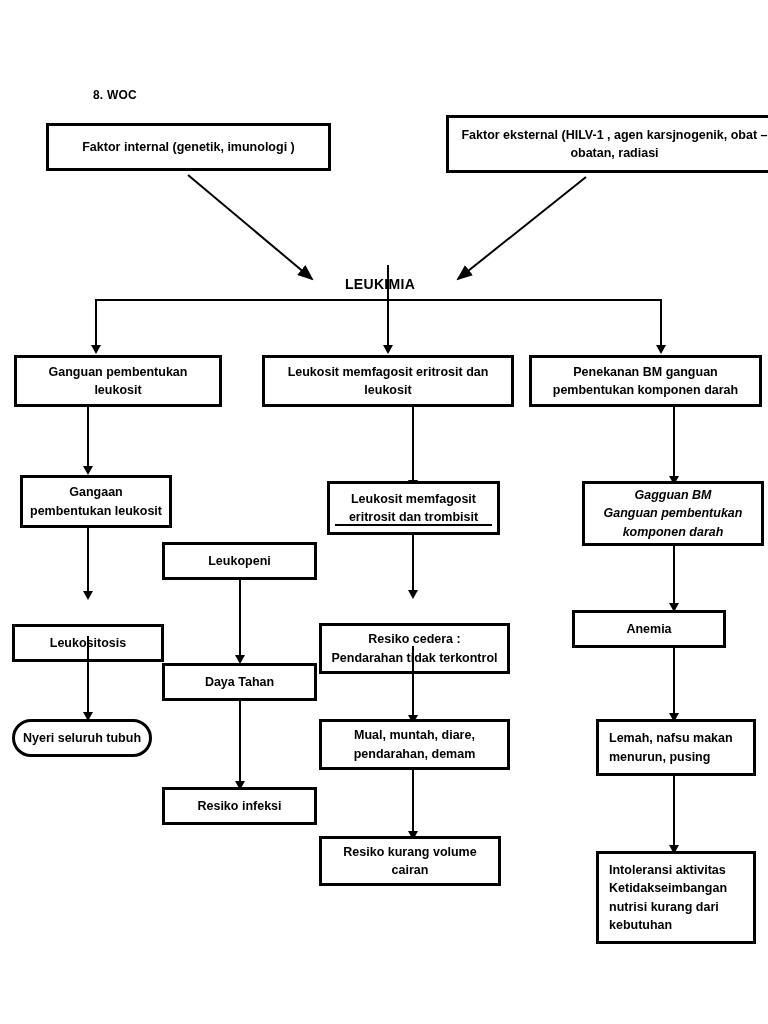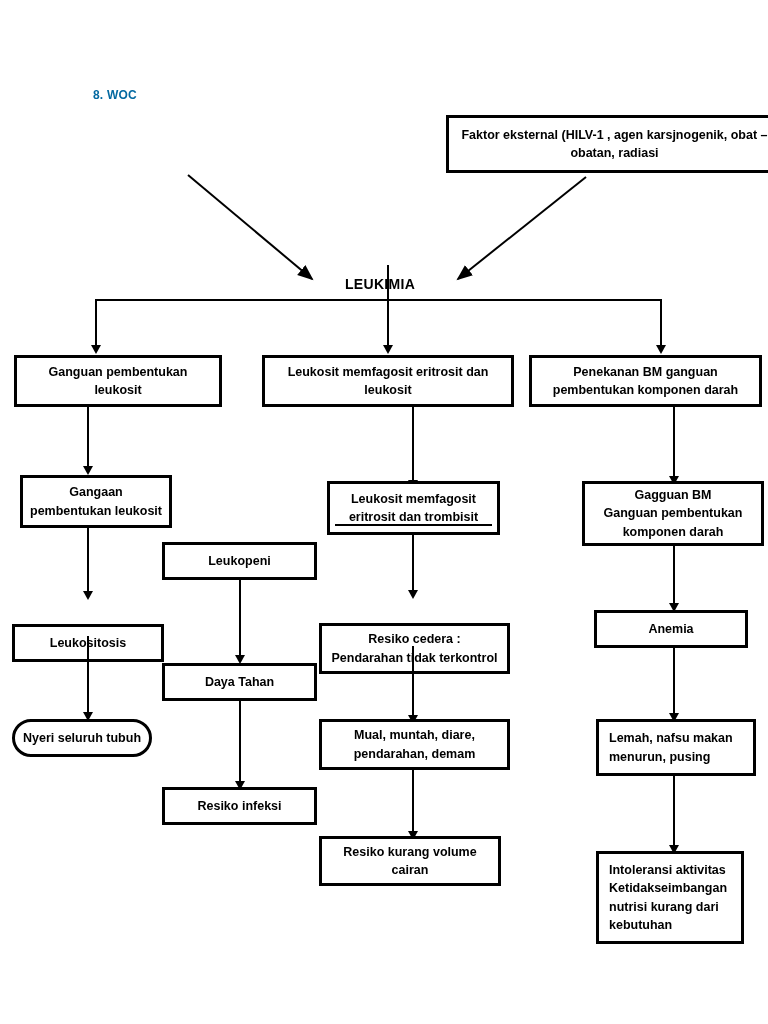--- a/index.html
+++ b/index.html
@@ -17,21 +17,21 @@
     width: 768px;
     height: 1024px;
     background: #ffffff;
     overflow: hidden;
   }
   .heading {
     position: absolute;
     font-size: 12px;
     font-weight: bold;
     letter-spacing: 0.2px;
-    color: #0369a1;
+    color: #000000;
   }
   .node {
     position: absolute;
     box-sizing: border-box;
     border: 3px solid #000000;
     background: #ffffff;
     display: flex;
     align-items: center;
     justify-content: center;
     text-align: center;
@@ -87,20 +87,23 @@
     overflow: visible;
   }
 </style>
 </head>
 <body>
 
 <div id="page">
 
   <div class="heading" style="left:93px; top:88px;">8. WOC</div>
 
+  <div class="node" style="left:46px; top:123px; width:285px; height:48px;">
+    <span class="txt">Faktor internal (genetik, imunologi )</span>
+  </div>
 
   <div class="node" style="left:434px; top:115px; width:337px; height:58px;margin-left:12px;">
     <span class="txt">Faktor eksternal (HILV-1 , agen karsjnogenik, obat –
 obatan, radiasi</span>
   </div>
 
   <svg class="diag-arrow" style="left:0; top:0; width:768px; height:1024px;">
     <defs>
       <marker id="ah" markerWidth="9" markerHeight="9" refX="7" refY="3.2" orient="auto" markerUnits="strokeWidth">
         <path d="M0,0 L8,3.2 L0,6.4 z" fill="#000"></path>
@@ -208,44 +211,44 @@
   <div class="arrowhead" style="left:408px; top:831px;"></div>
 
   <div class="node" style="left:319px; top:836px; width:182px; height:50px;">
     <span class="txt">Resiko kurang volume
 cairan</span>
   </div>
 
   <div class="vline" style="left:673px; top:407px; height:72px;"></div>
   <div class="arrowhead" style="left:669px; top:476px;"></div>
 
-  <div class="node" style="left:582px; top:481px; width:182px; height:65px;">
+  <div class="node" style="left:582px; top:481px; width:182px; height:65px;font-style:italic;">
     <span class="txt">Gagguan BM
 Ganguan pembentukan
 komponen darah</span>
   </div>
 
   <div class="vline" style="left:673px; top:546px; height:60px;"></div>
   <div class="arrowhead" style="left:669px; top:603px;"></div>
 
-  <div class="node" style="left:594px; top:610px; width:154px; height:38px;">
+  <div class="node" style="left:572px; top:610px; width:154px; height:38px;">
     <span class="txt">Anemia</span>
   </div>
 
   <div class="vline" style="left:673px; top:648px; height:68px;"></div>
   <div class="arrowhead" style="left:669px; top:713px;"></div>
 
   <div class="node align-left" style="left:596px; top:719px; width:160px; height:57px;">
     <span class="txt">Lemah, nafsu makan
 menurun, pusing</span>
   </div>
 
   <div class="vline" style="left:673px; top:776px; height:72px;"></div>
   <div class="arrowhead" style="left:669px; top:845px;"></div>
 
-  <div class="node align-left" style="left:596px; top:851px; width:148px; height:93px;">
+  <div class="node align-left" style="left:596px; top:851px; width:160px; height:93px;">
     <span class="txt">Intoleransi aktivitas
 Ketidakseimbangan
 nutrisi kurang dari
 kebutuhan</span>
   </div>
 
 </div>
 
 </body></html>

